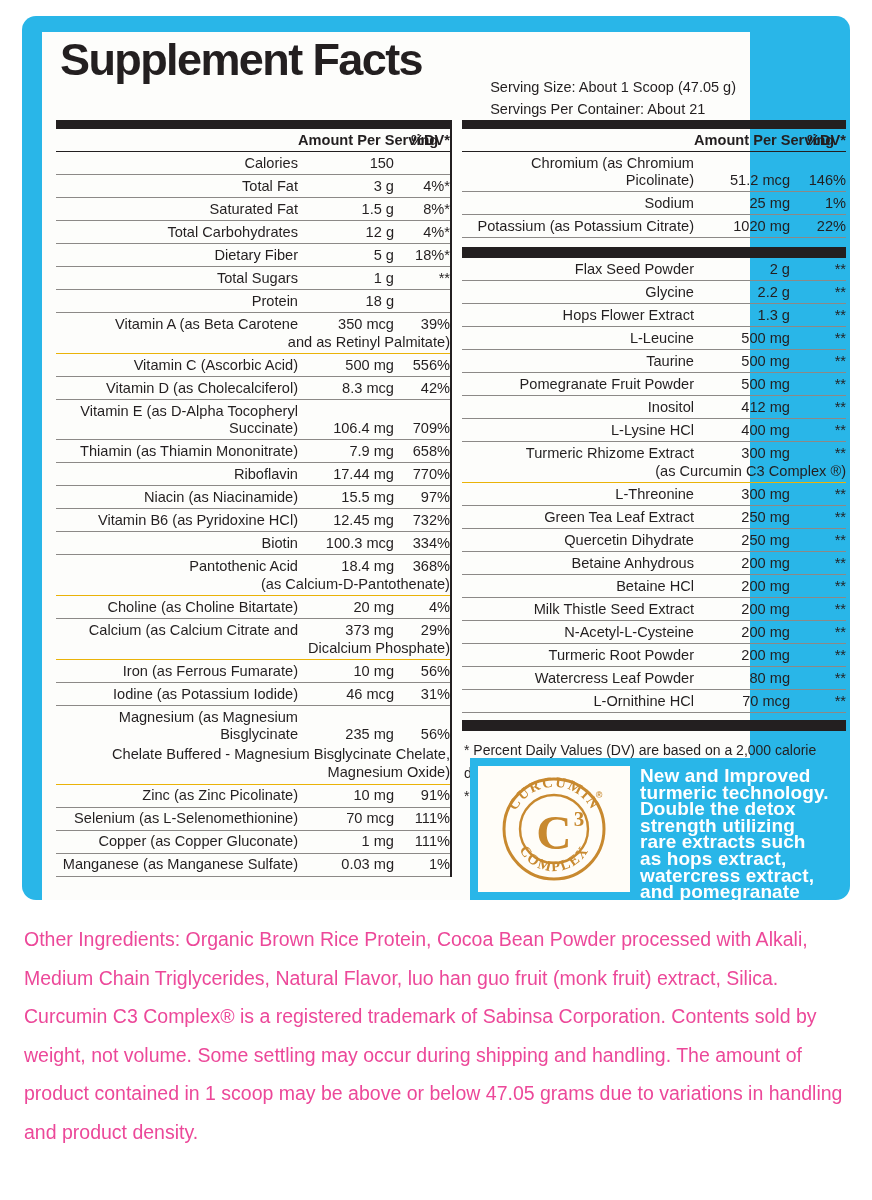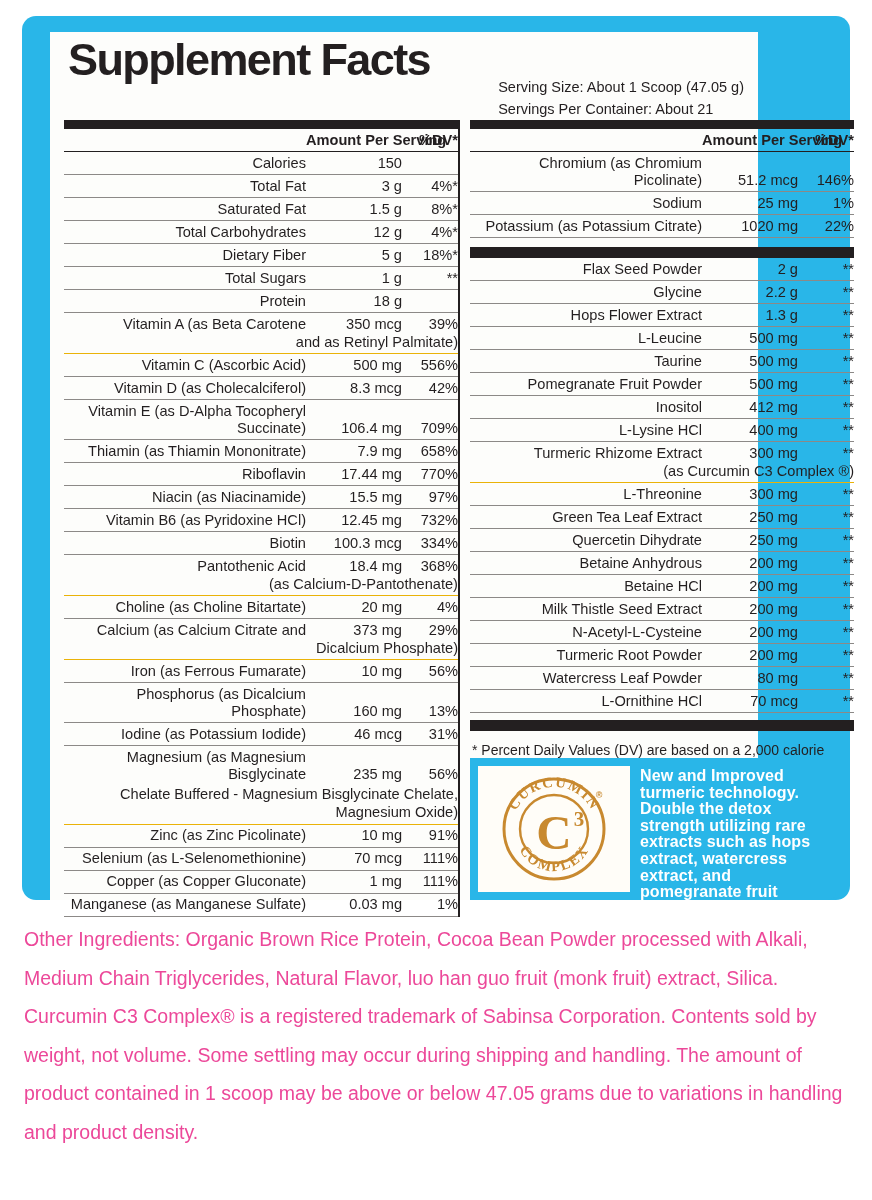--- a/index.html
+++ b/index.html
@@ -14,21 +14,21 @@
 
   
   .blue-frame{
     position:absolute;left:22px;top:16px;
     width:828px;height:884px;
     background:#29b6e8;
     border-radius:14px;
     box-sizing:border-box;
   }
   .white-panel{
-    position:absolute;left:28px;top:16px;
+    position:absolute;left:20px;top:16px;
     width:708px;height:868px;
     background:#fdfdfb;
     box-sizing:border-box;
   }
 
   
   .hdr{position:relative;height:74px;}
   .sf-title{
     position:absolute;left:18px;top:2px;
     font-size:45px;font-weight:bold;letter-spacing:-1.6px;
@@ -85,21 +85,21 @@
     border-bottom-right-radius:8px;
   }
   .logo-box{
     width:152px;background:#fffdf8;
     display:flex;align-items:center;justify-content:center;
     margin:8px 0 8px 8px;
   }
   .seal{position:relative;width:118px;height:118px;}
   .seal svg{display:block;}
   .blurb{
-    flex:1;color:#ffffff;font-size:16px;line-height:16.6px;
+    flex:1;color:#ffffff;font-size:19px;line-height:16.6px;
     font-weight:bold;padding:10px 6px 0 10px;
     letter-spacing:0.1px;
   }
 
   
   .other{
     position:absolute;left:24px;top:920px;width:830px;
     font-size:19.5px;line-height:38.5px;color:#ec4899;
     font-family:"Liberation Sans", sans-serif;
   }
@@ -234,25 +234,20 @@
                   <td class="amt">373 mg</td>
                   <td class="dv">29%</td>
                 </tr>
                 <tr class="cont">
                   <td class="nm ind" colspan="3">Dicalcium Phosphate)</td>
                 </tr>
                 <tr>
                   <td class="nm">Iron (as Ferrous Fumarate)</td>
                   <td class="amt">10 mg</td>
                   <td class="dv">56%</td>
-                </tr>
-                <tr>
-                  <td class="nm">Phosphorus (as Dicalcium Phosphate)</td>
-                  <td class="amt">160  mg</td>
-                  <td class="dv">13%</td>
                 </tr>
                 <tr>
                   <td class="nm">Iodine (as Potassium Iodide)</td>
                   <td class="amt">46 mcg</td>
                   <td class="dv">31%</td>
                 </tr>
                 <tr class="noline">
                   <td class="nm">Magnesium (as Magnesium Bisglycinate</td>
                   <td class="amt">235 mg</td>
                   <td class="dv">56%</td>

